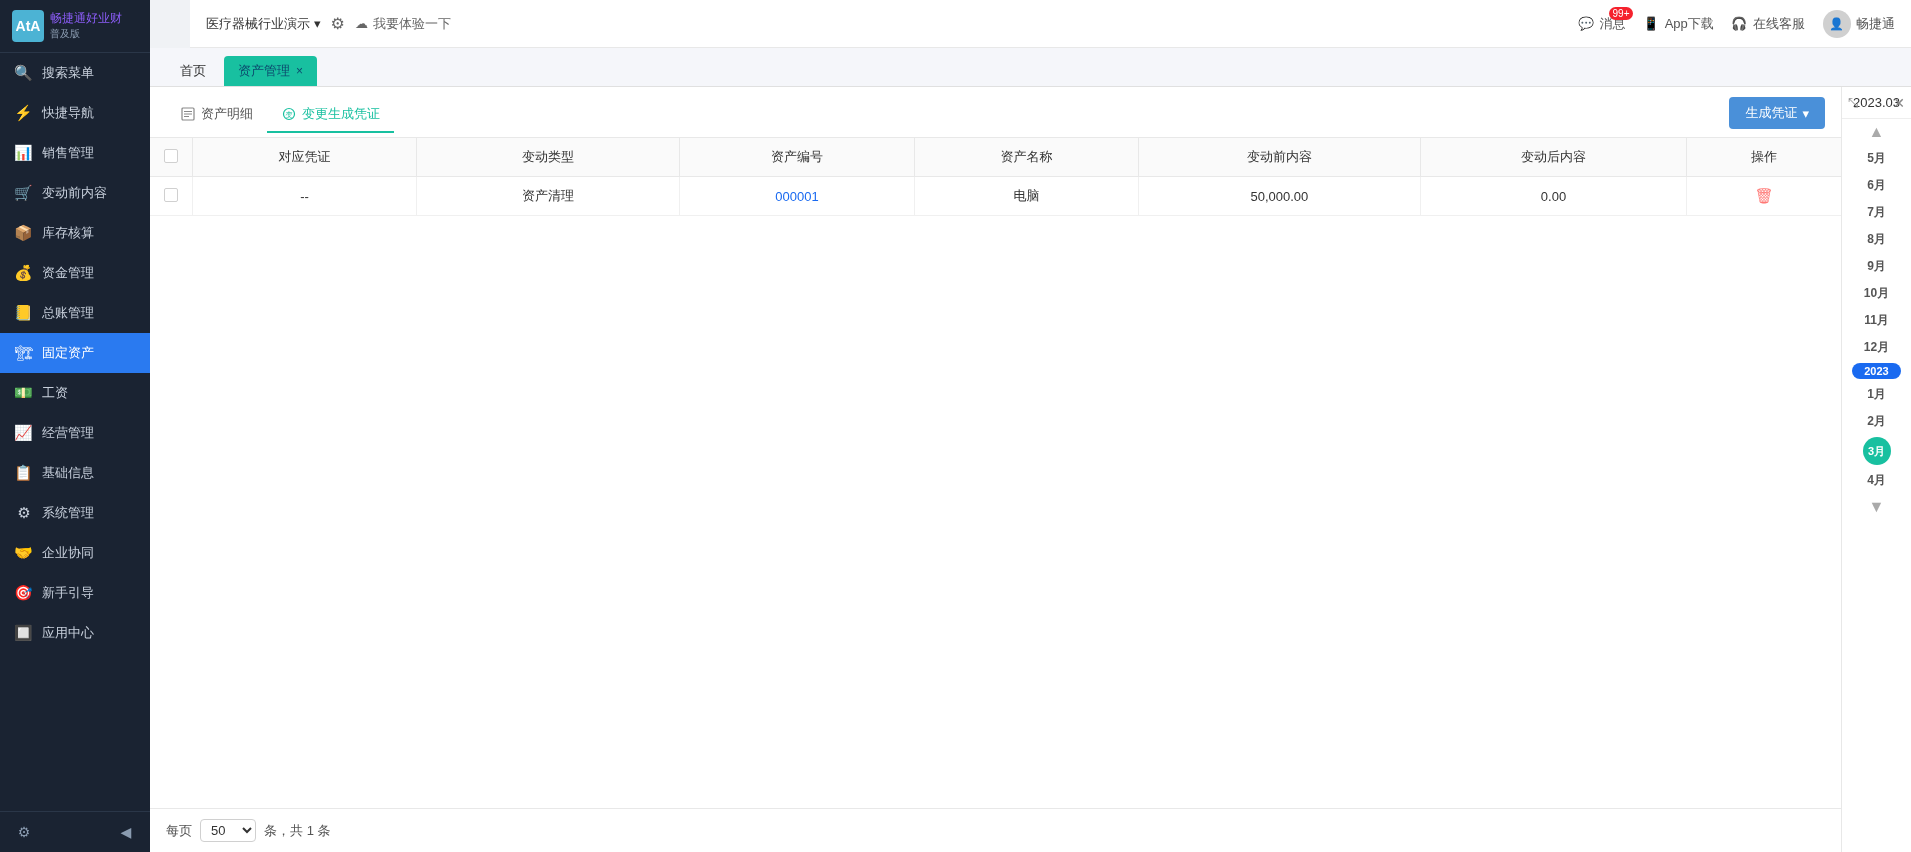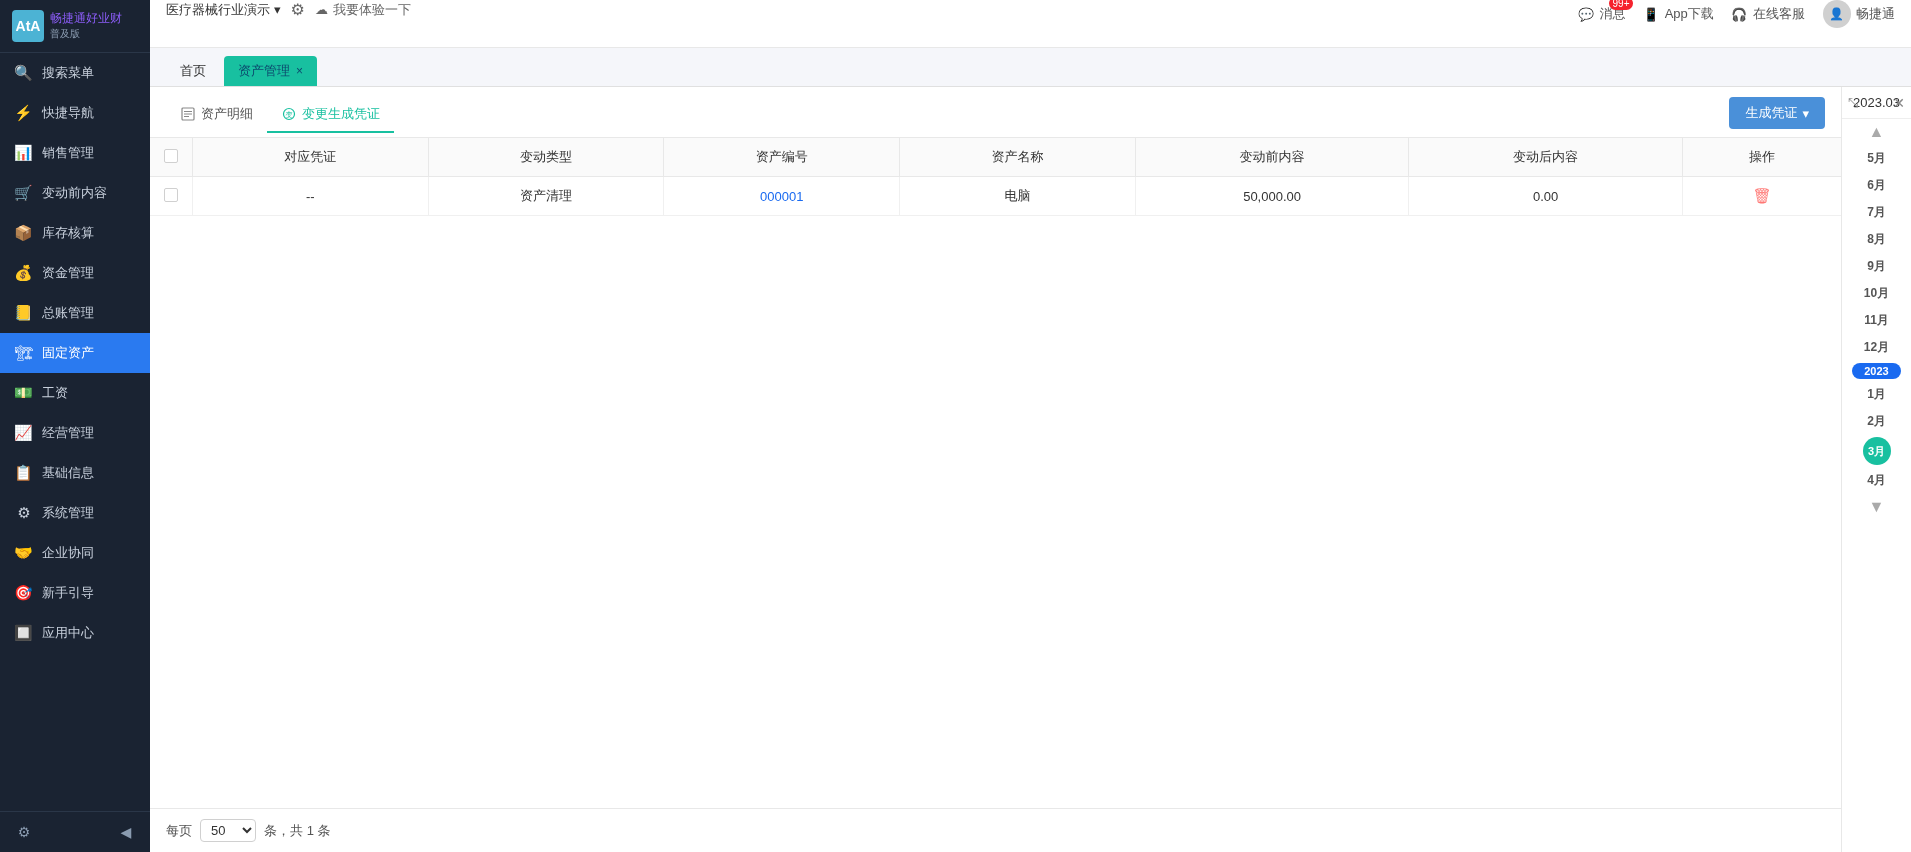--- a/index.html
+++ b/index.html
@@ -86,24 +86,25 @@
       display: flex;
       flex-direction: column;
       overflow: hidden;
     }
 
     
     .topbar {
       background: #fff;
       height: 48px;
       display: flex;
-      align-items: flex-start;
+      align-items: center;
       padding: 0 16px;
       border-bottom: 1px solid #e8e8e8;
       justify-content: space-between;
+      margin-left: 40px;
     }
     .topbar-left {
       display: flex;
       align-items: center;
       gap: 10px;
     }
     .topbar-dropdown {
       display: flex;
       align-items: center;
       gap: 4px;
@@ -258,21 +259,21 @@
     table {
       width: 100%;
       border-collapse: collapse;
       font-size: 13px;
     }
     thead tr {
       background: #fafafa;
       border-bottom: 1px solid #e8e8e8;
     }
     th {
-      padding: 10px 14px;
+      padding: 10px 8px;
       text-align: center;
       font-weight: 500;
       color: #333;
       border-right: 1px solid #e8e8e8;
       white-space: nowrap;
     }
     th:last-child { border-right: none; }
     td {
       padding: 10px 14px;
       text-align: center;

